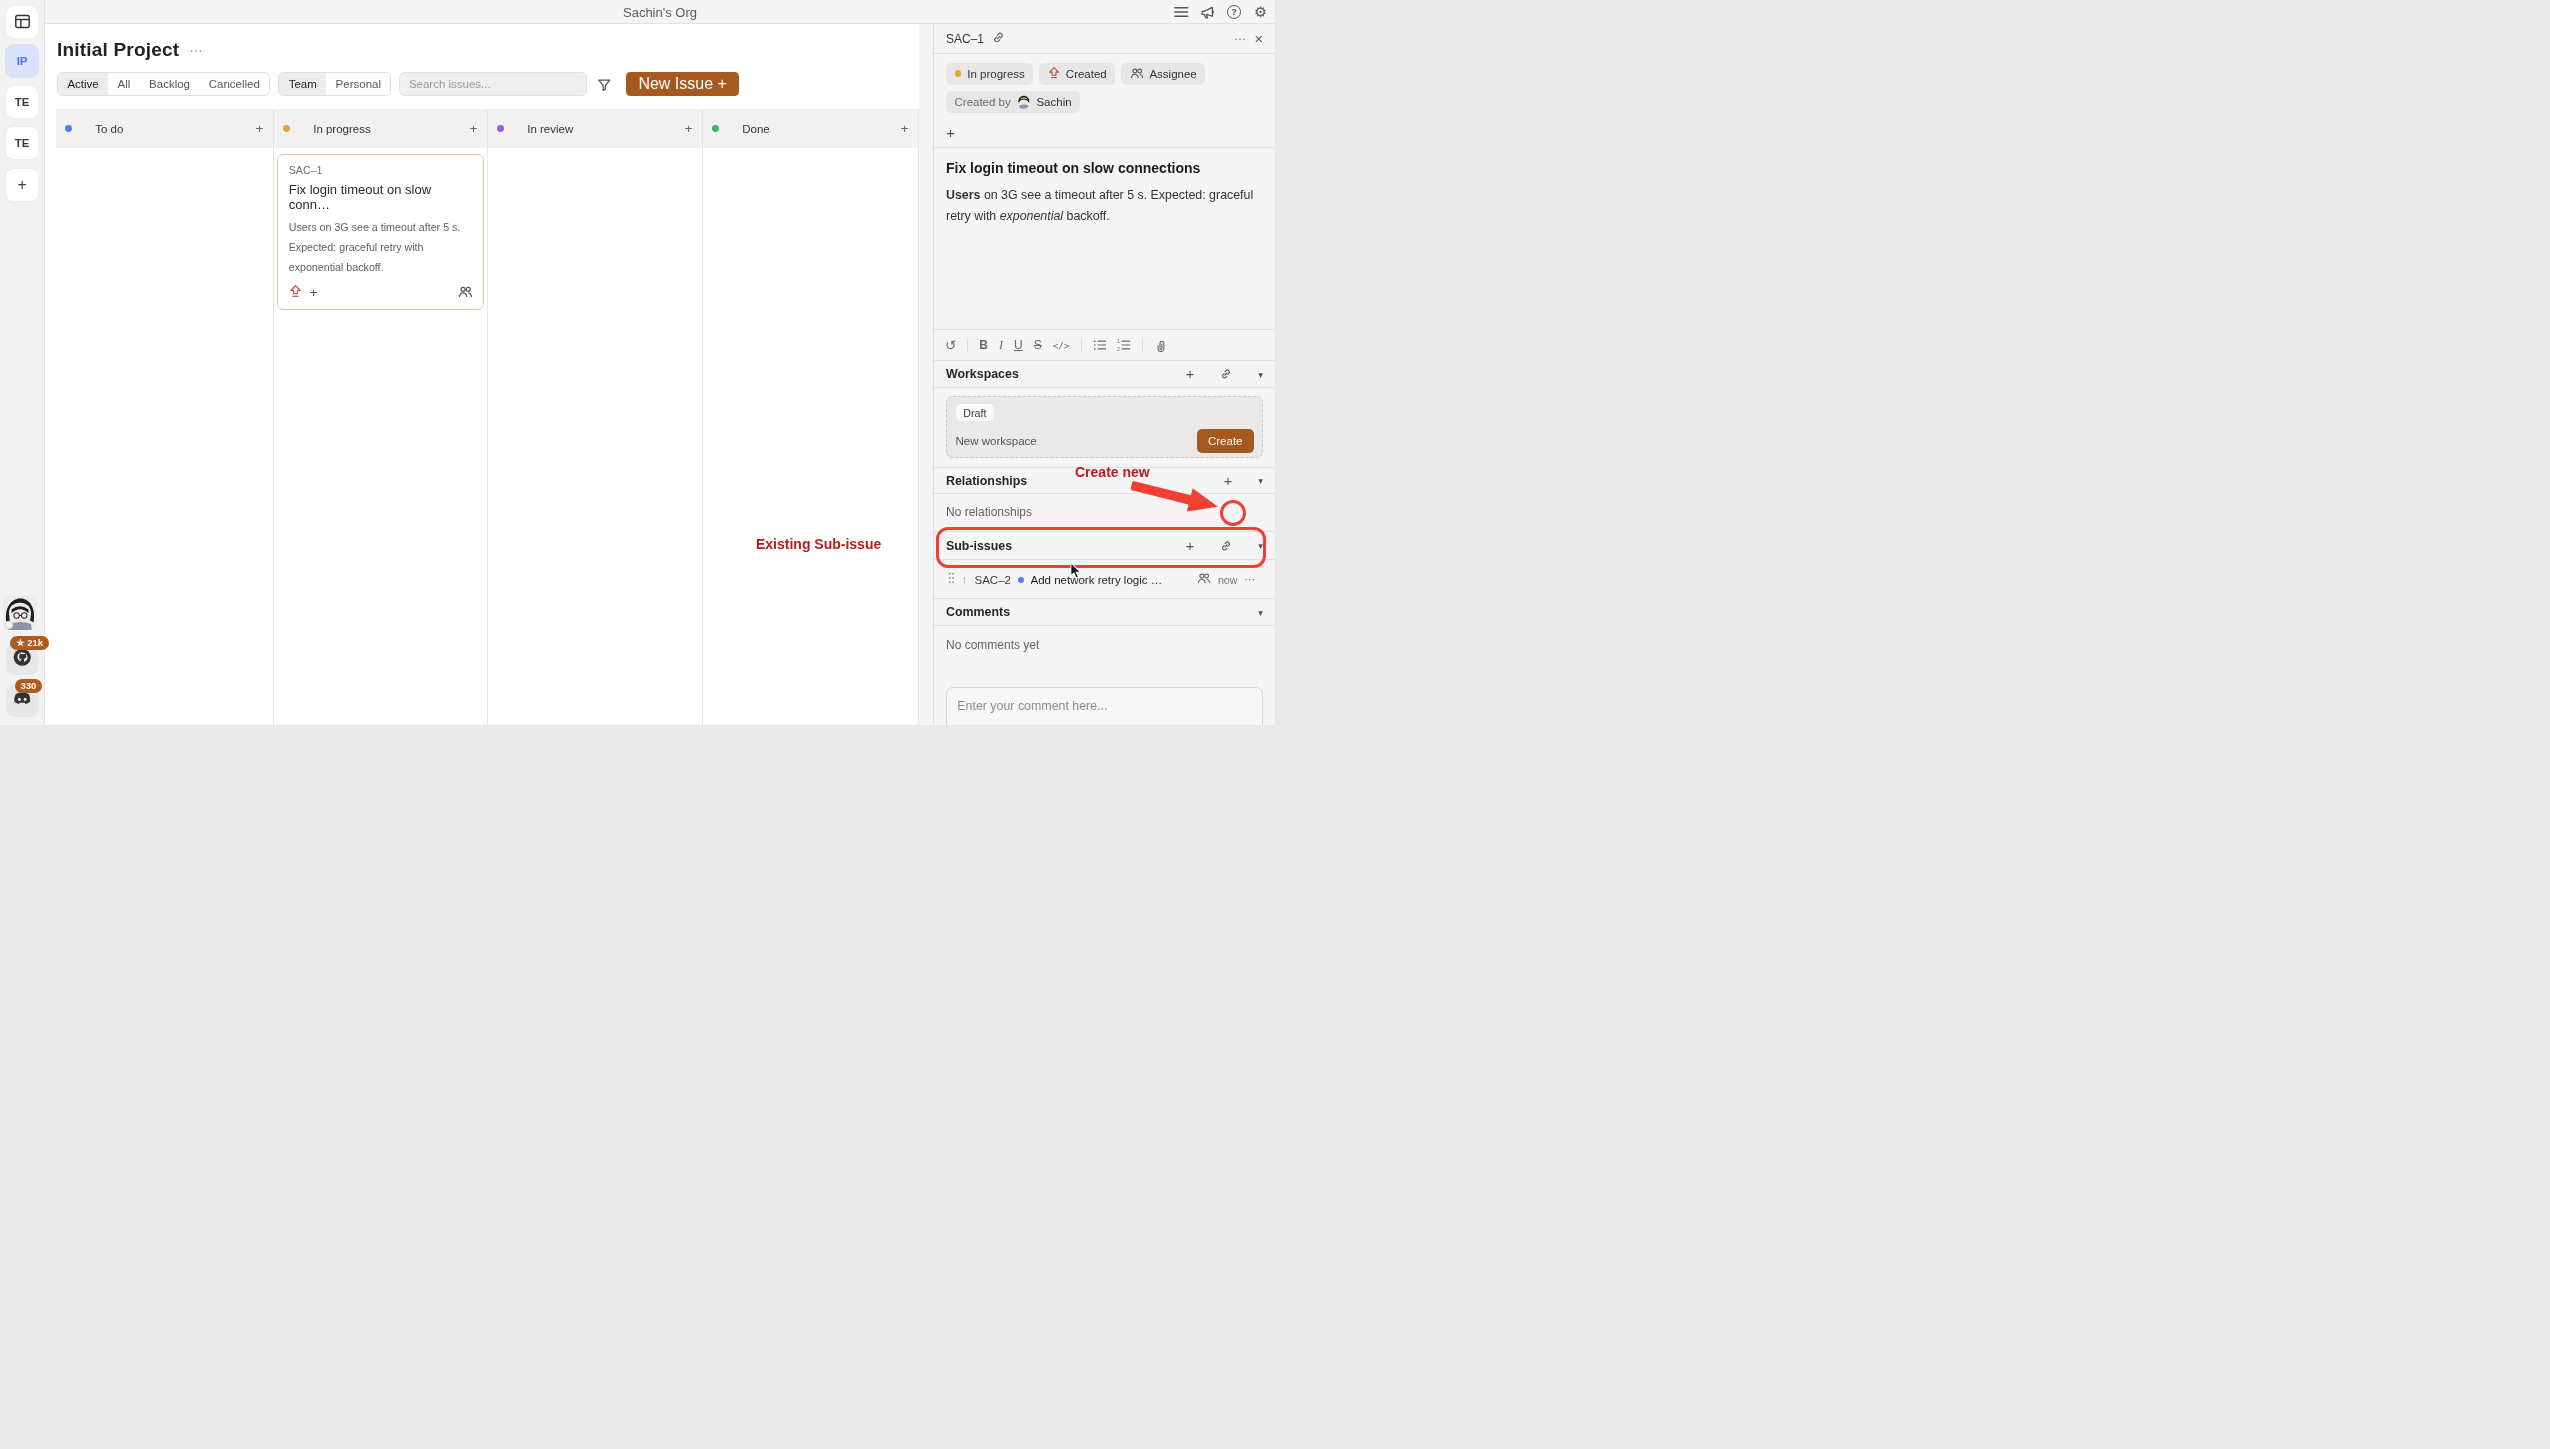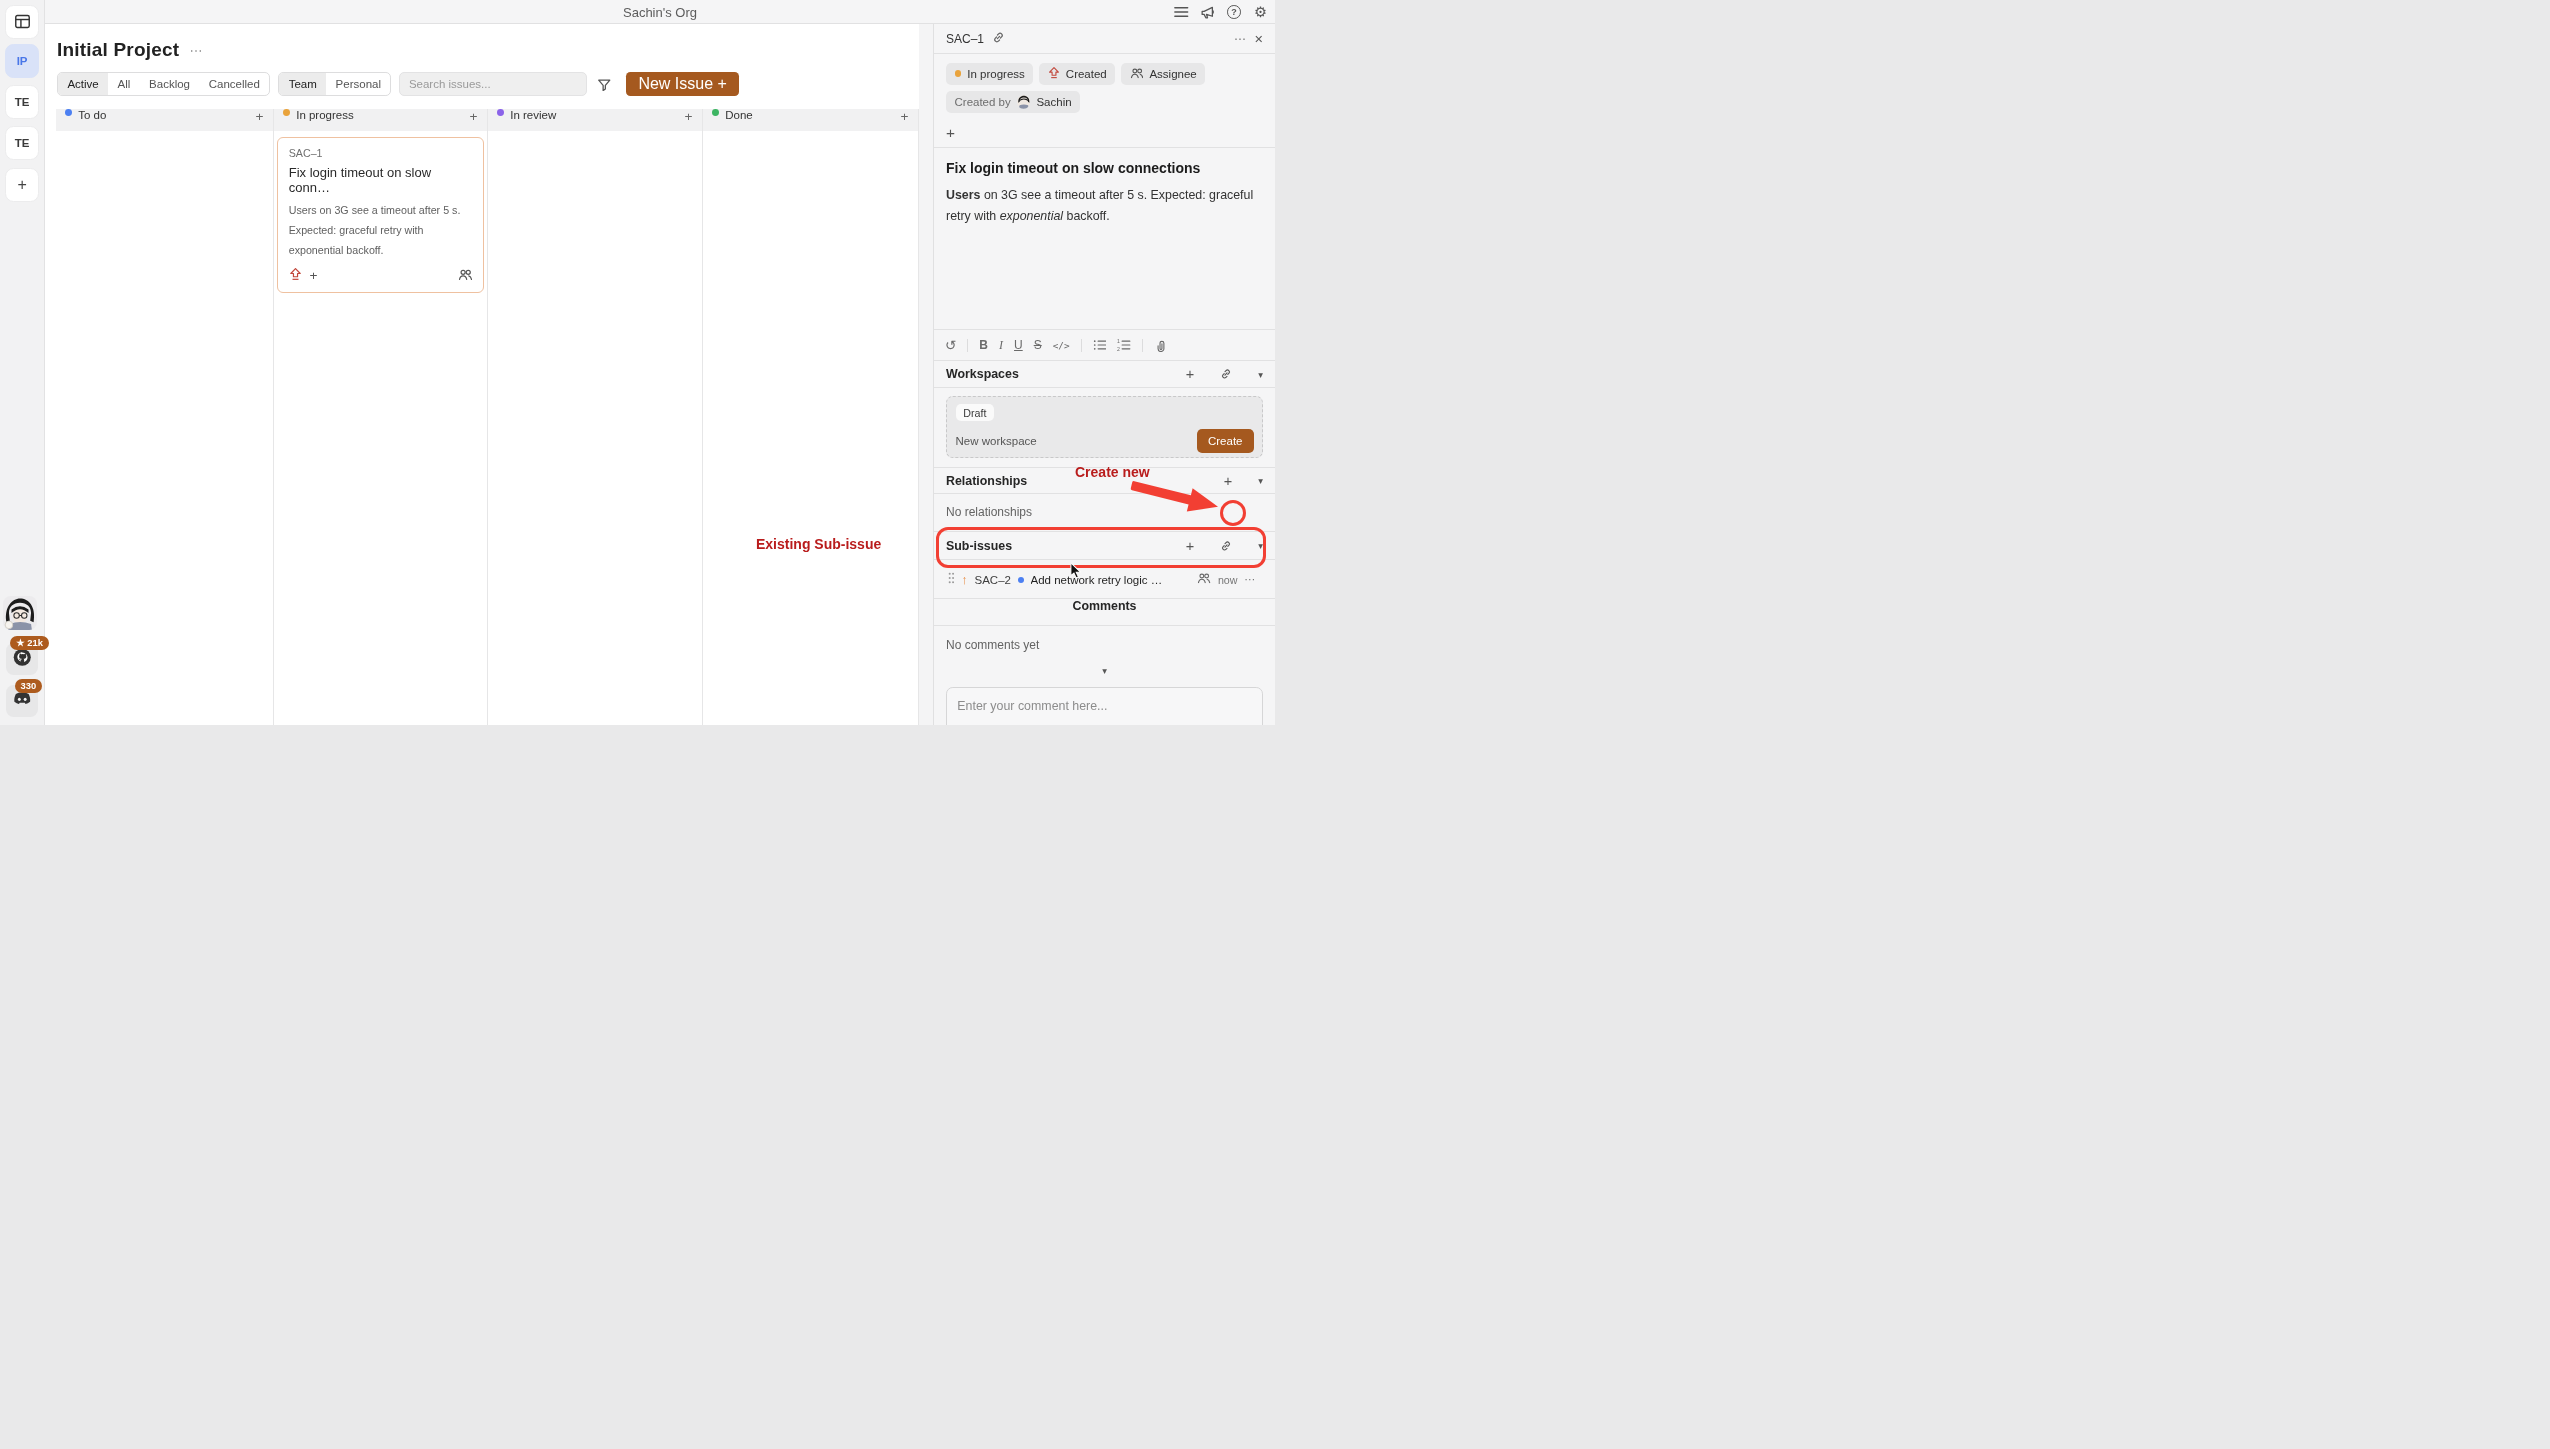--- a/index.html
+++ b/index.html
@@ -48,21 +48,21 @@
   .search-box { width:188px; height:24px; background:#efefef; border:0.9px solid #e3e3e4; border-radius:5.1px;
     padding:0 8.5px; font-size:11.5px; color:#444; font-family:"Liberation Sans", sans-serif; }
   .search-box::placeholder { color:#9a9a9a; }
   .funnel { margin-left:1.7px; color:#555; cursor:pointer; display:flex; }
   .new-issue-btn { margin-left:6.8px; height:24px; background:#a5591f; color:#fff; border:none; border-radius:4.3px;
     padding:0 12px; font-size:16px; font-family:"Liberation Sans", sans-serif; cursor:pointer; }
 
   
   .board { position:absolute; left:11px; right:0; top:85px; bottom:0; display:flex; }
   .col { border-right:0.9px solid #e6e6e7; display:flex; flex-direction:column; }
-  .col-head { height:22px; background:#f1f1f2; display:flex; gap:6px; padding:0 9.4px; flex:none; }
+  .col-head { height:39px; background:#f1f1f2; display:flex; align-items:center; gap:23px; padding:0 9.4px; flex:none; }
   .col-dot { width:6.8px; height:6.8px; border-radius:50%; flex:none; }
   .col-name { font-size:11.5px; color:#333; flex:1; }
   .col-plus { color:#666; font-size:13.7px; cursor:pointer; }
   .col-body { flex:1; }
 
   
   .card { margin:6px 3.4px 0 3.4px; background:#fff; border:1.3px solid #efc1a0; border-radius:6px;
     padding:8.5px 10.3px 7.7px 10.3px; cursor:pointer; }
   .card-id { font-size:10.7px; color:#6f6f6f; }
   .card-title { margin-top:6.8px; font-size:13px; color:#2a2a2a; }
@@ -98,21 +98,21 @@
   .tbtn { cursor:pointer; font-size:12px; display:flex; align-items:center; }
   .tbtn.b { font-weight:bold; } .tbtn.i { font-style:italic; font-family:"Liberation Serif", serif; }
   .tbtn.u { text-decoration:underline; } .tbtn.s { text-decoration:line-through; }
   .tbtn.code { font-family:"DejaVu Sans Mono", monospace; font-size:9.4px; }
   .vsep { width:0.9px; height:13.7px; background:#dcdcdd; }
   .undo-glyph { font-size:13.7px; }
   .sec-h { display:flex; align-items:center; gap:26px; padding:0 12px; font-size:12.4px; font-weight:bold; color:#262626; }
   .sec-h .ic { color:#555; font-weight:normal; cursor:pointer; display:flex; align-items:center; }
   .sec-h .plus { font-size:14.5px; }
   .sec-h .chev { font-size:9.4px; color:#555; }
-  .h31 { height:26.5px; } .h33 { height:28px; } .h32 { height:27px;flex-direction:column; }
+  .h31 { height:26.5px; } .h33 { height:28px; } .h32 { height:27px; }
   .ws-wrap { padding:8.5px 12px; }
   .draft-card { background:#e9e9ea; border:0.9px dashed #c8c8c9; border-radius:6.8px; padding:6.8px 8.5px 8.5px 8.5px; height:62px; }
   .draft-badge { display:inline-block; background:#fafafa; border-radius:5.1px; padding:2.6px 7.7px; font-size:10.7px; color:#3a3a3a; }
   .draft-row { display:flex; align-items:center; margin-top:7.7px; }
   .draft-name { flex:1; font-size:11.5px; color:#555; }
   .create-btn { background:#a5591f; color:#fff; border:none; border-radius:5.1px; height:24px; padding:0 11px;
     font-size:11.5px; font-family:"Liberation Sans", sans-serif; cursor:pointer; }
   .empty-txt { padding:10.3px 12px; font-size:12px; color:#636363; height:38px; }
   .sub-wrap { height:39px; padding:5.1px 12px 5.1px 6.8px; }
   .sub-row { height:29px; display:flex; align-items:center; gap:6.8px; padding:0 6.8px; border-radius:6px; cursor:pointer; }

